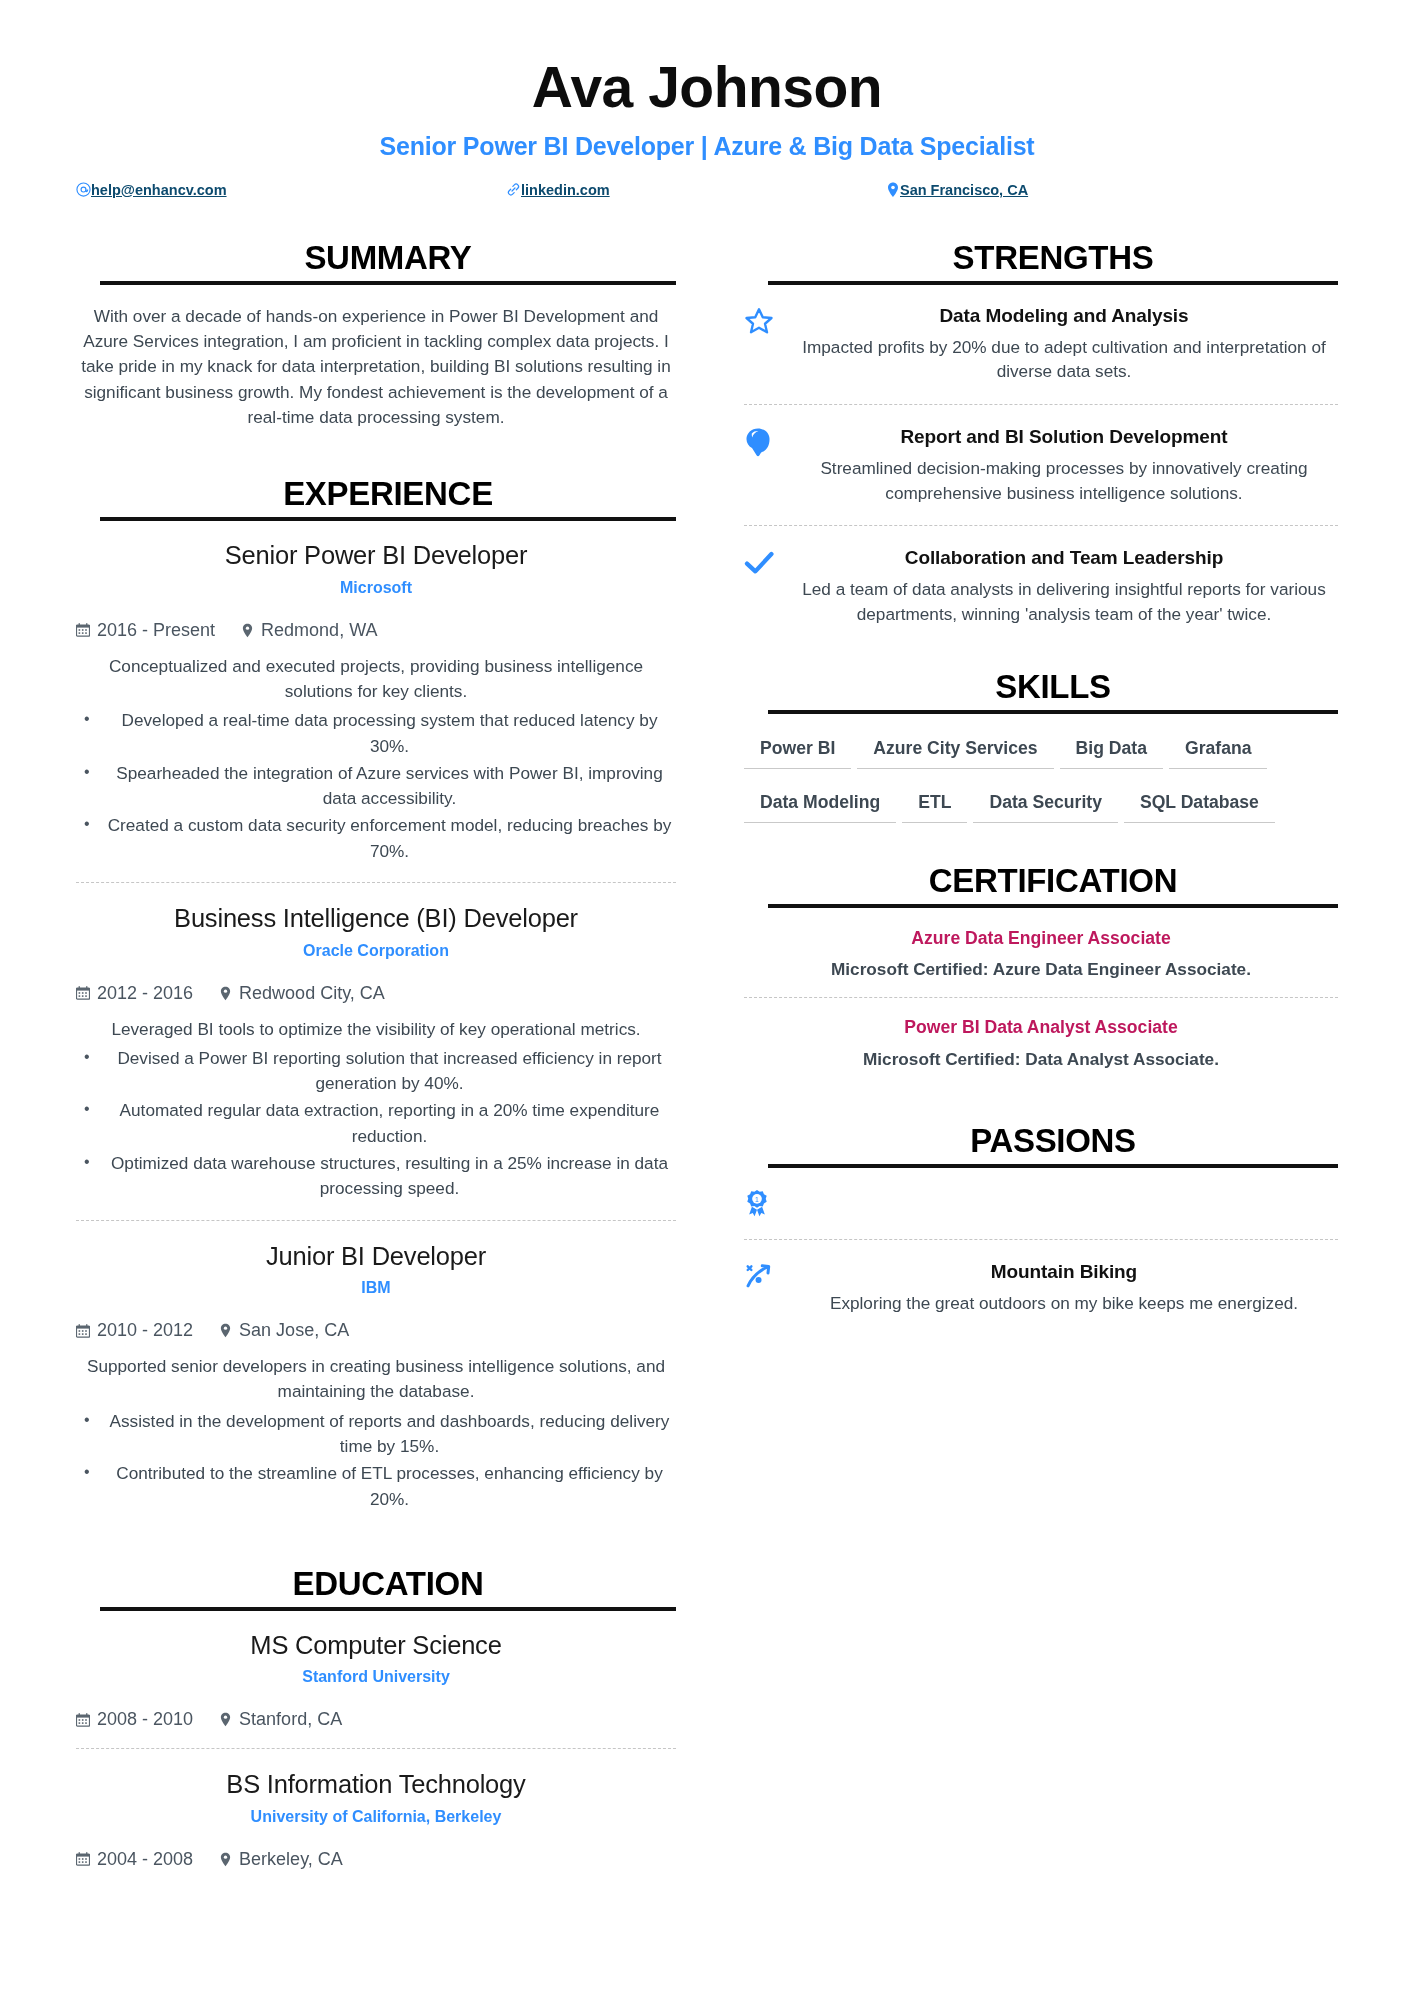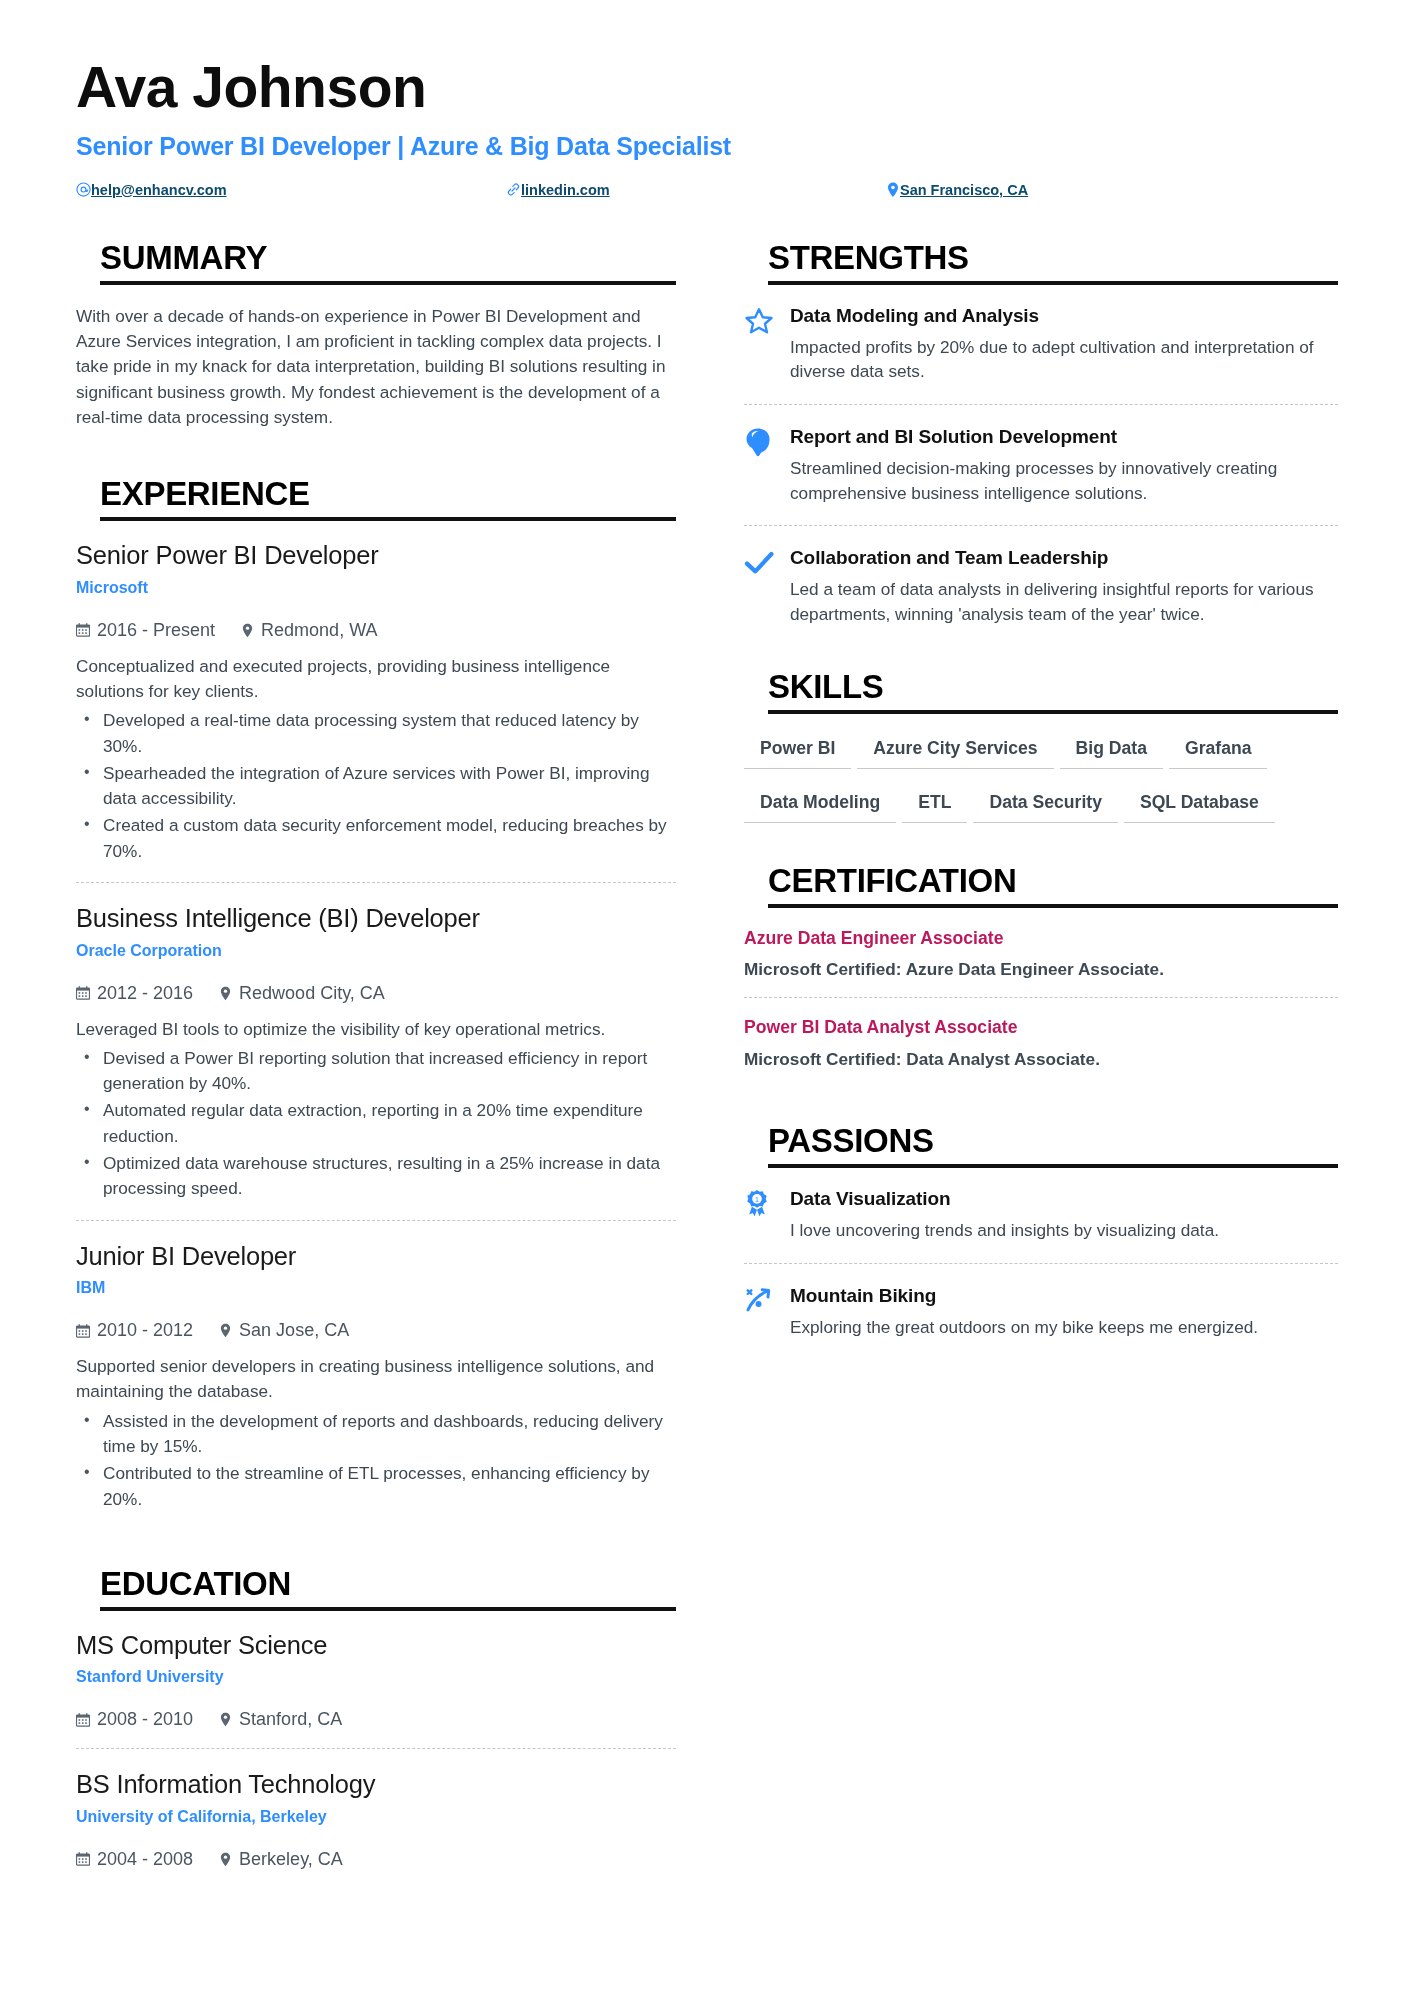--- a/index.html
+++ b/index.html
@@ -7,20 +7,21 @@
     width: 1410px;
     background: #ffffff;
     font-family: "Liberation Sans", sans-serif;
   }
   .page {
     width: 1410px;
     min-height: 1995px;
     background: #ffffff;
     padding: 58px 72px 40px 76px;
     position: relative;
+    text-align: center;
   }
 
   
   .name {
     font-size: 57px;
     font-weight: 700;
     letter-spacing: -0.5px;
     color: #0d0d0d;
     line-height: 1.05;
     font-family: "Liberation Sans", sans-serif;
@@ -537,24 +538,20 @@
         <div class="ritem">
           <div class="ritem-icon">
             <svg width="26" height="30" viewBox="0 0 22 26" fill="#2f8eff">
               <path d="M11 0.8l2.3 1.5 2.7-.4 1 2.6 2.4 1.4-.8 2.6.8 2.6-2.4 1.4-1 2.6-2.7-.4L11 16.2l-2.3-1.5-2.7.4-1-2.6L2.6 11l.8-2.6L2.6 5.8 5 4.5l1-2.6 2.7.4z"></path>
               <circle cx="11" cy="8.5" r="4.2" fill="#ffffff"></circle>
               <text x="11" y="11.3" font-size="6" font-family="Liberation Sans, sans-serif" fill="#2f8eff" text-anchor="middle">1</text>
               <path d="M6.6 15.4 4.2 22l3.1-1.1 1.6 2.7 2.1-5.6z"></path>
               <path d="M15.4 15.4 17.8 22l-3.1-1.1-1.6 2.7-2.1-5.6z"></path>
             </svg>
           </div>
-          <div class="ritem-body">
-            <div class="ritem-title">Data Visualization</div>
-            <div class="ritem-desc">I love uncovering trends and insights by visualizing data.</div>
-          </div>
         </div>
 
         <div class="ritem">
           <div class="ritem-icon">
             <svg width="30" height="28" viewBox="0 0 26 24" fill="none">
               <path d="M3.5 20.5C7 13 13 7.5 20.5 4.2" stroke="#2f8eff" stroke-width="2.6" stroke-linecap="round"></path>
               <path d="M15.8 3.2 21.4 3.8 20.8 9.4" stroke="#2f8eff" stroke-width="2.6" stroke-linecap="round" stroke-linejoin="round" fill="none"></path>
               <circle cx="12.6" cy="15.4" r="2.6" fill="#2f8eff"></circle>
               <g stroke="#2f8eff" stroke-width="2.1" stroke-linecap="round">
                 <path d="M3.2 3.6 6.4 6.8"></path>

